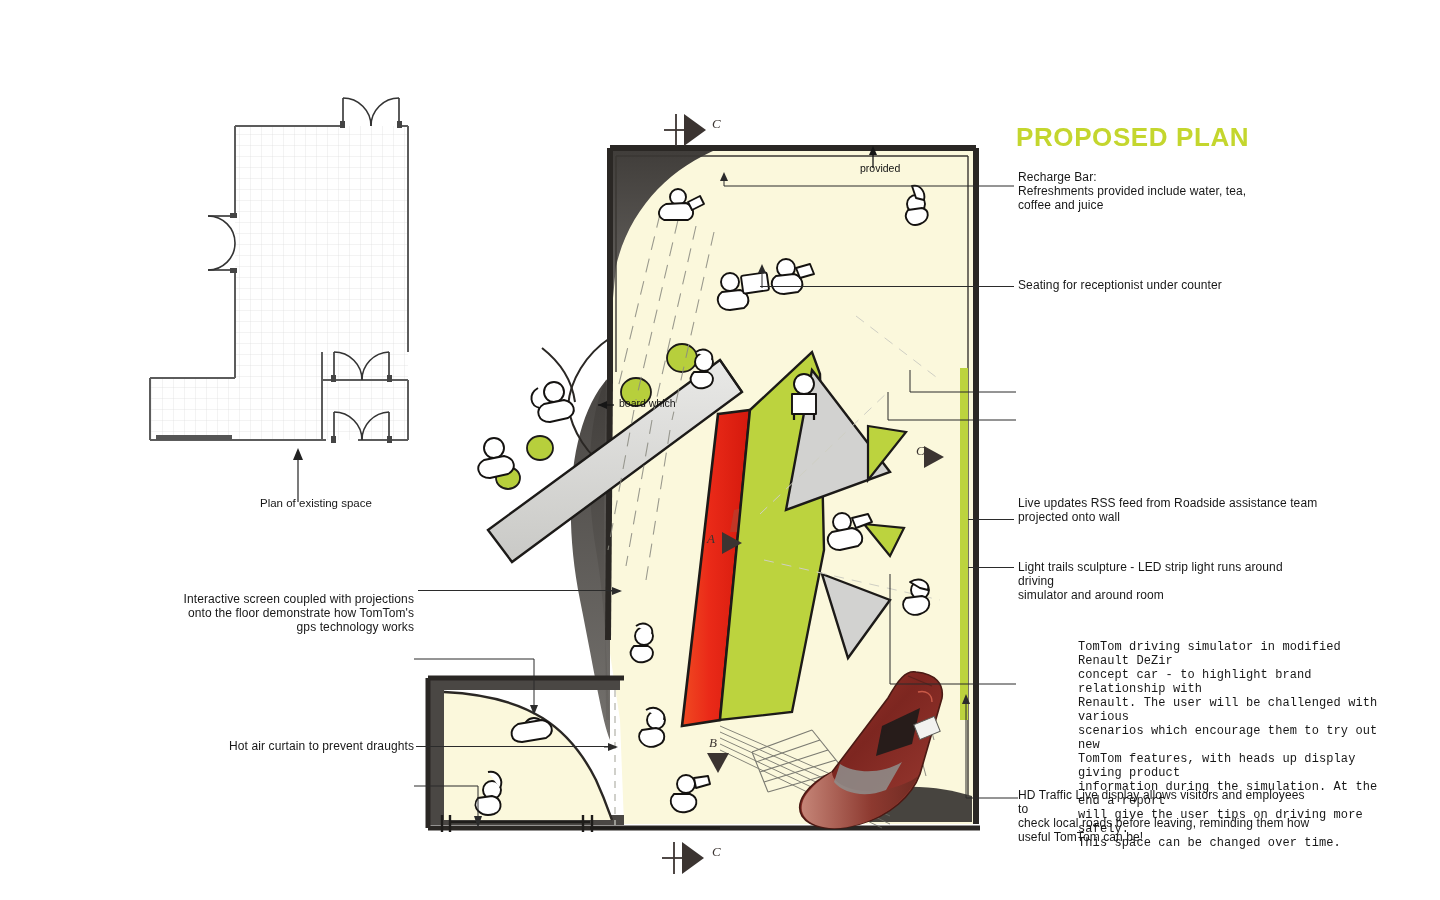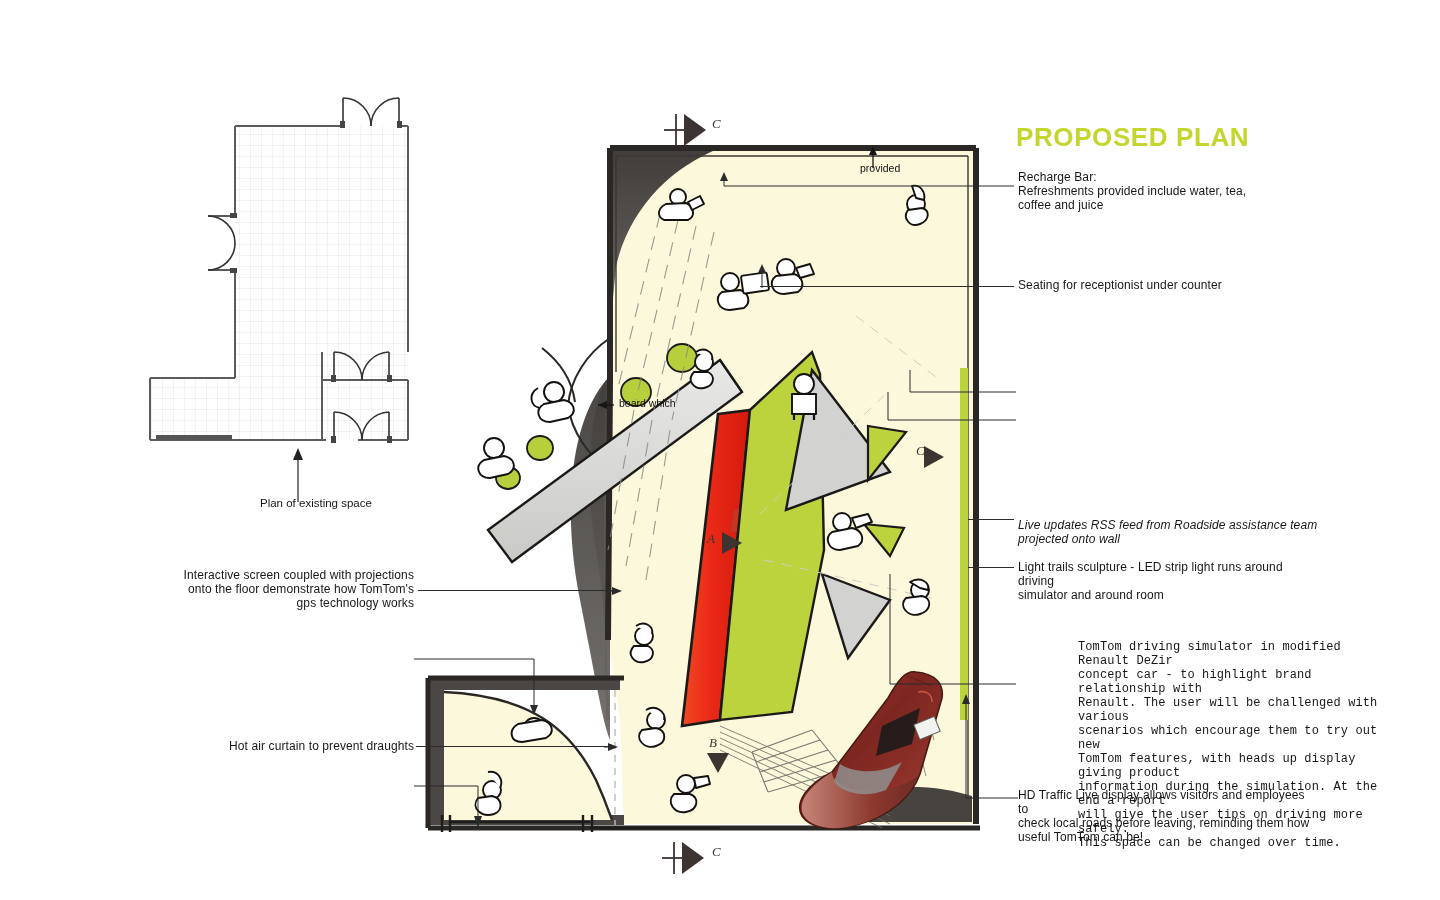--- a/index.html
+++ b/index.html
@@ -414,21 +414,21 @@
     <path d="M6 0 L2 9 L10 9 Z" fill="#2b2b2b"></path>
   </svg>
   <div class="anno right-col" style="left:1018px;top:278px;width:300px;">Seating for receptionist under counter</div>
 
   <svg class="noevent" style="position:absolute;left:880px;top:368px;" width="136" height="60" viewBox="0 0 136 60">
     <path d="M136 24 L30 24 L30 2" stroke="#2b2b2b" stroke-width="1" fill="none"></path>
     <path d="M136 52 L8 52 L8 24" stroke="#2b2b2b" stroke-width="1" fill="none"></path>
   </svg>
 
   <div class="leader h" style="left:968px;top:519px;width:46px;"></div>
-  <div class="anno right-col" style="left:1018px;top:518px;width:300px;font-style:italic;">Live updates RSS feed from Roadside assistance team
+  <div class="anno right-col" style="left:1018px;top:496px;width:300px;">Live updates RSS feed from Roadside assistance team
 projected onto wall</div>
 
   <div class="leader h" style="left:968px;top:567px;width:46px;"></div>
   <div class="anno right-col" style="left:1018px;top:560px;width:300px;">Light trails sculpture - LED strip light runs around driving
 simulator and around room</div>
 
   <svg class="noevent" style="position:absolute;left:884px;top:572px;" width="132" height="122" viewBox="0 0 132 122">
     <path d="M132 112 L6 112 L6 2" stroke="#2b2b2b" stroke-width="1" fill="none"></path>
   </svg>
   <div class="anno right-col" style="left:1078px;top:640px;width:300px;font-family:Liberation Mono, monospace;">TomTom driving simulator in modified Renault DeZir
@@ -446,21 +446,21 @@
   </svg>
   <div class="anno right-col" style="left:1018px;top:788px;width:300px;">HD Traffic Live display allows visitors and employees to
 check local roads before leaving, reminding them how
 useful TomTom can be!</div>
 
   <div class="leader h" style="left:418px;top:590px;width:198px;"></div>
   <svg class="noevent" style="position:absolute;left:608px;top:585px;" width="14" height="12" viewBox="0 0 14 12">
     <path d="M0 6 L12 6" stroke="#2b2b2b" stroke-width="1" fill="none"></path>
     <path d="M14 6 L4 2 L4 10 Z" fill="#2b2b2b"></path>
   </svg>
-  <div class="anno left-col" style="left:148px;top:568px;width:266px;">Interactive screen coupled with projections
+  <div class="anno left-col" style="left:148px;top:592px;width:266px;">Interactive screen coupled with projections
 onto the floor demonstrate how TomTom's
 gps technology works</div>
 
   <svg class="noevent" style="position:absolute;left:414px;top:655px;" width="126" height="62" viewBox="0 0 126 62">
     <path d="M0 4 L120 4 L120 54" stroke="#2b2b2b" stroke-width="1" fill="none"></path>
     <path d="M120 60 L116 50 L124 50 Z" fill="#2b2b2b"></path>
   </svg>
 
   <div class="leader h" style="left:416px;top:746px;width:196px;"></div>
   <svg class="noevent" style="position:absolute;left:604px;top:741px;" width="14" height="12" viewBox="0 0 14 12">

